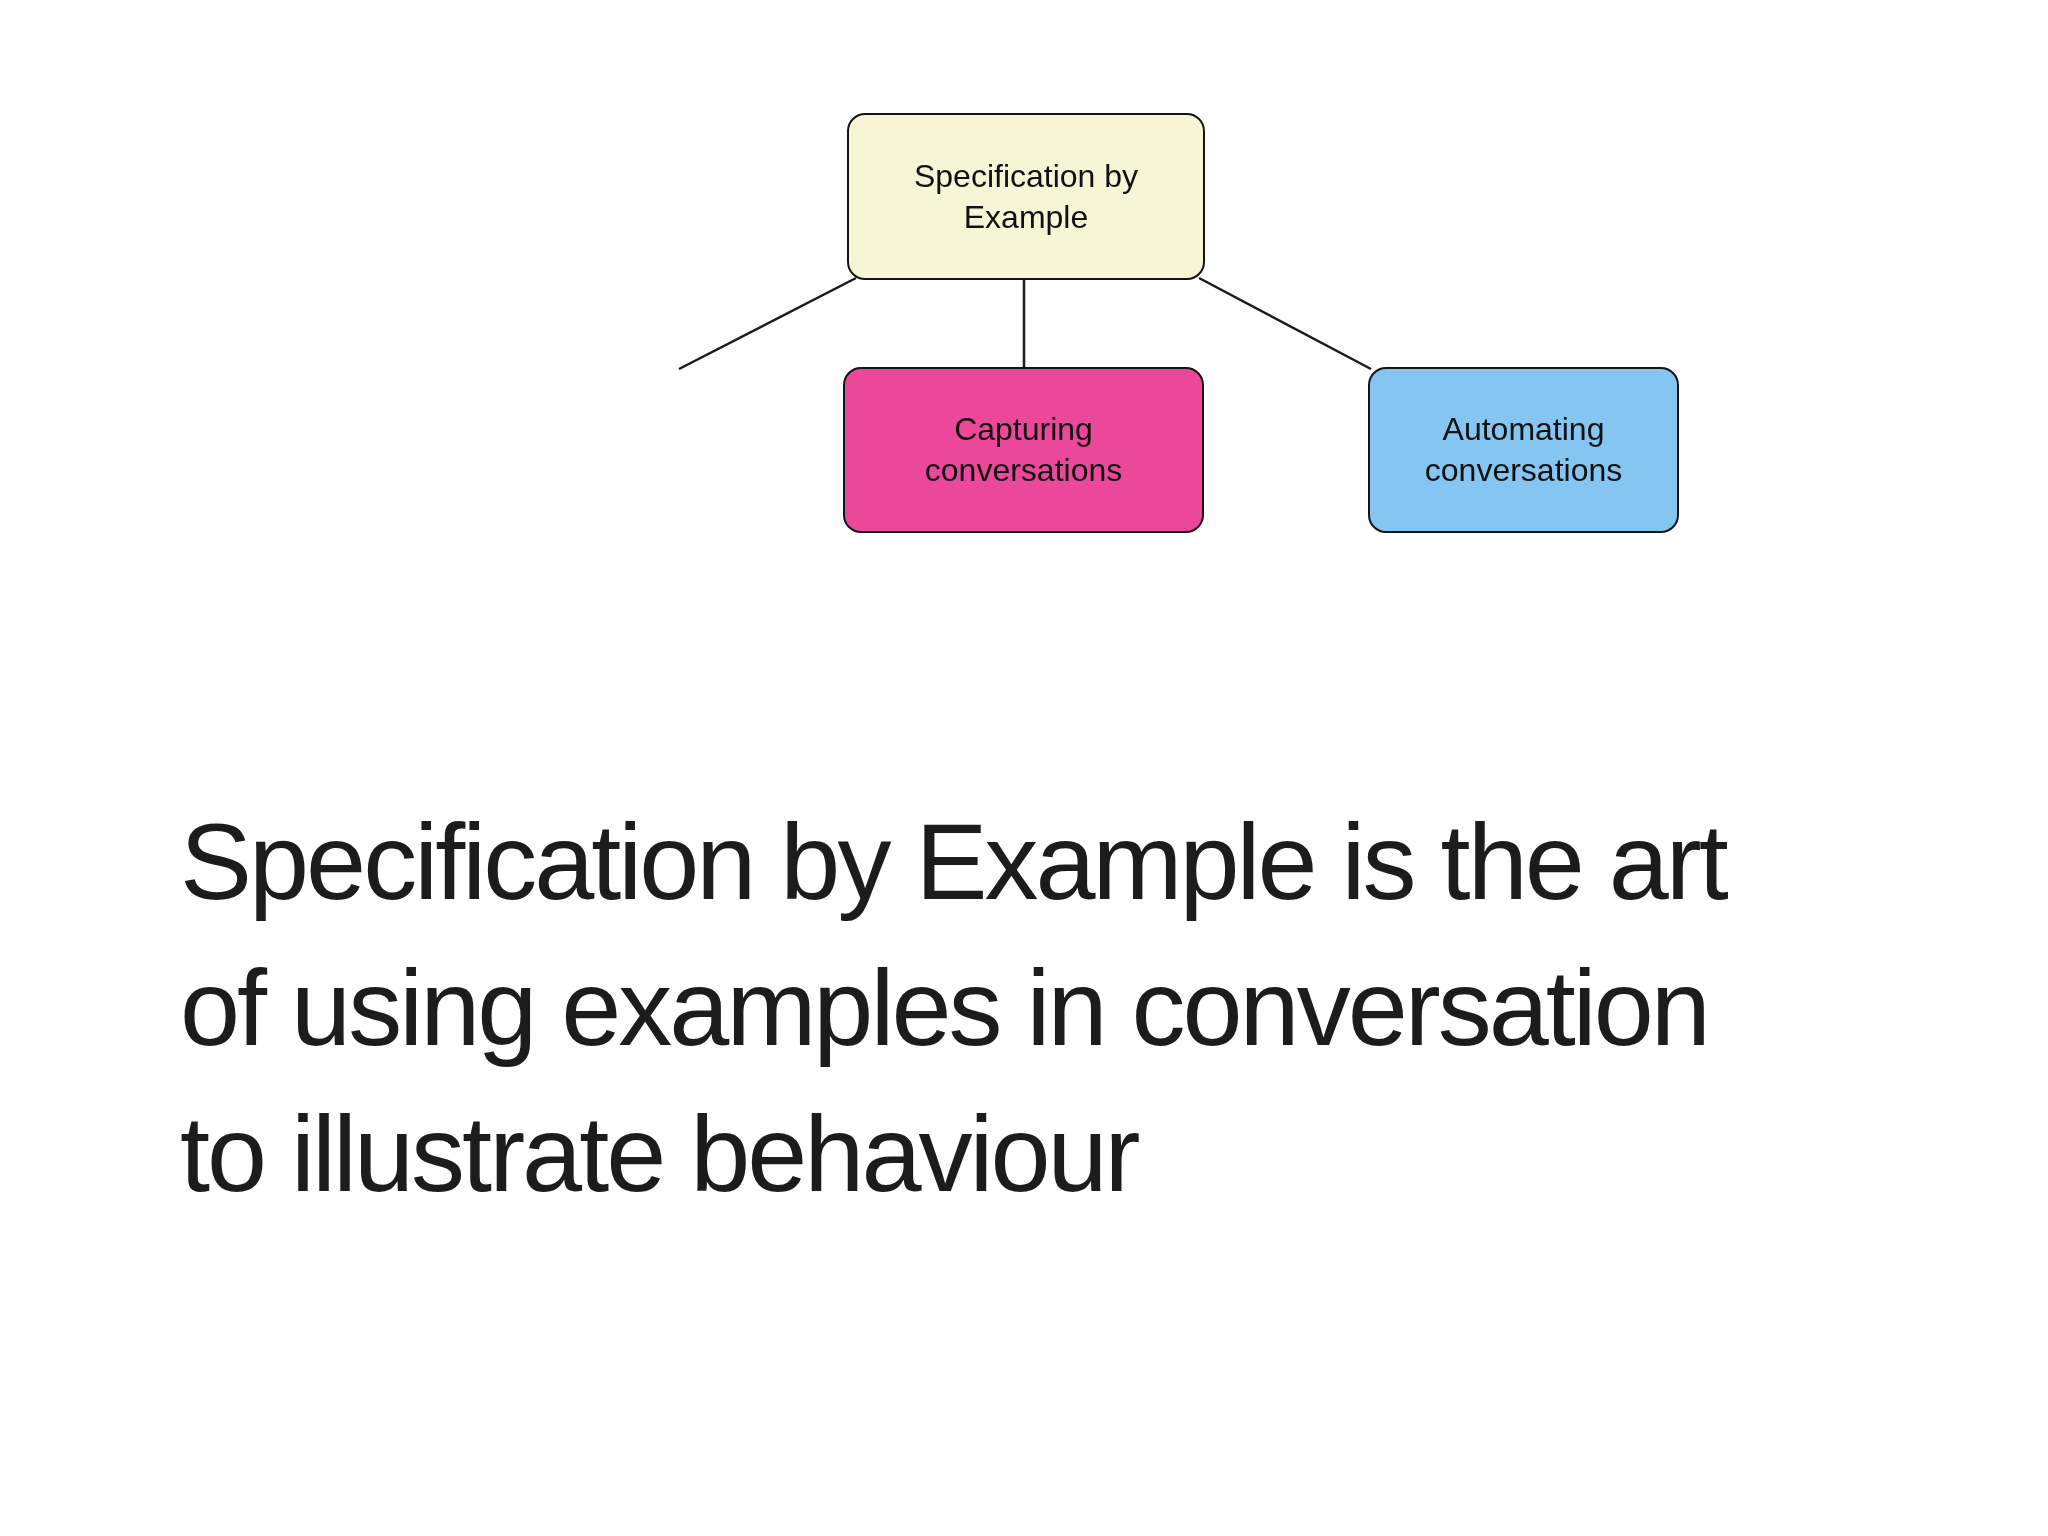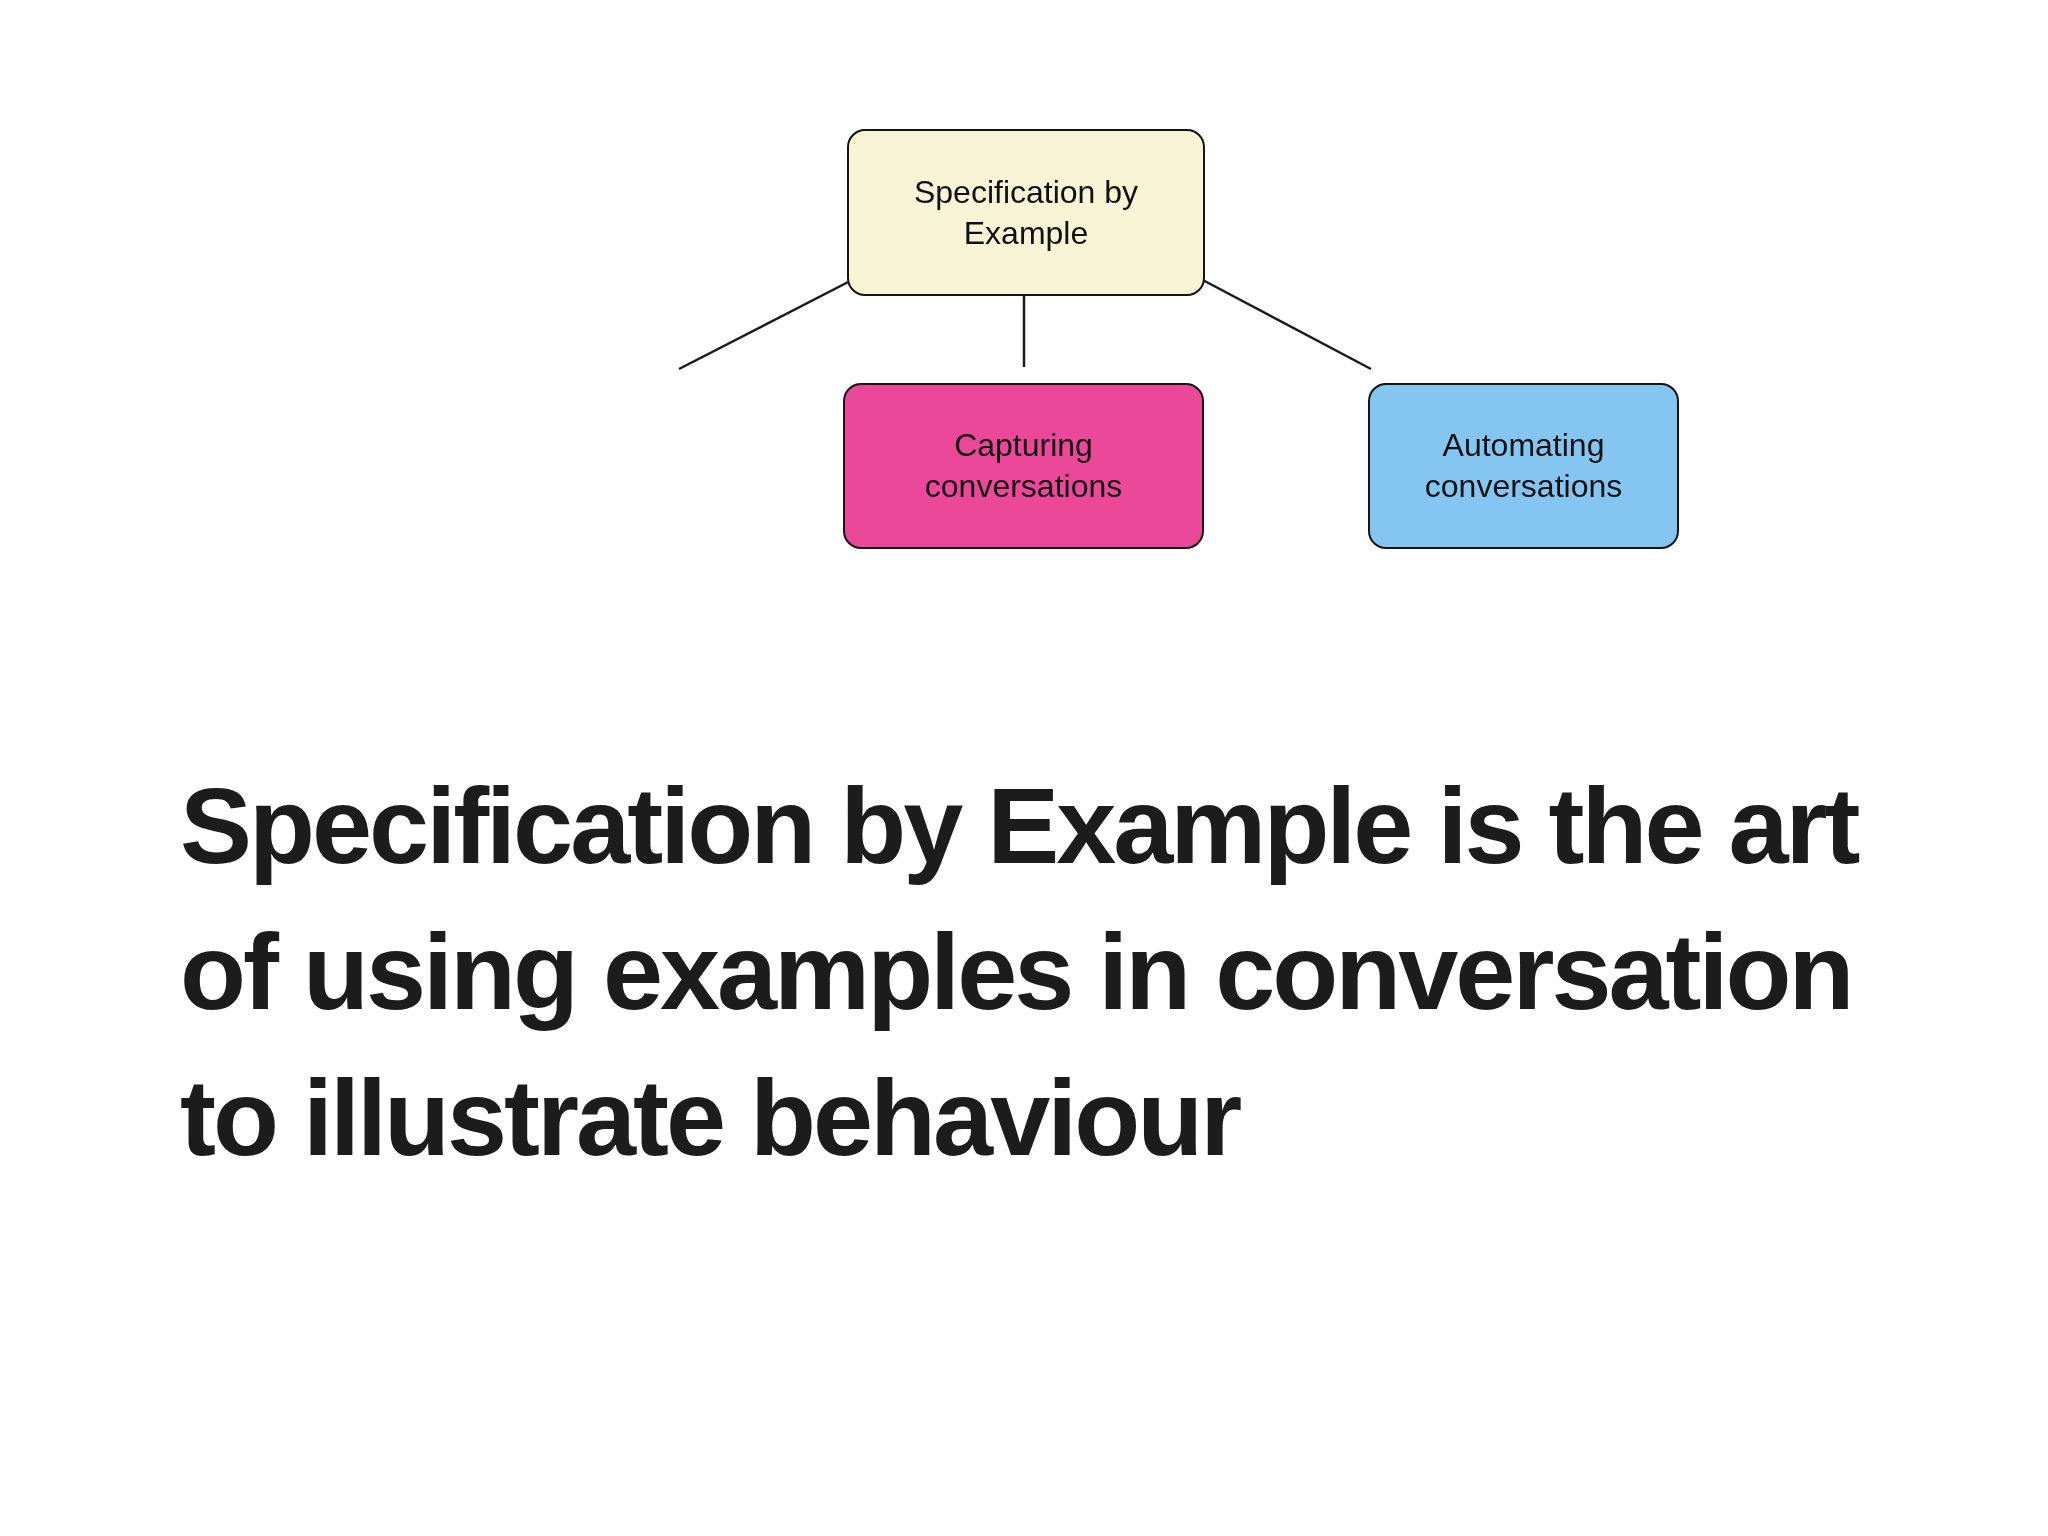--- a/index.html
+++ b/index.html
@@ -34,43 +34,42 @@
     border-radius: 18px;
     display: flex;
     align-items: center;
     justify-content: center;
     text-align: center;
     white-space: pre-line;
     font-size: 32px;
     line-height: 1.28;
     color: #111111;
     padding: 6px 8px;
-    margin-top: 16px;
   }
   .node-root {
     left: 847px;
     top: 113px;
     width: 358px;
     height: 167px;
   }
   .node-child {
     top: 367px;
     height: 166px;
   }
   .node-child-1 { left: 323px;  width: 360px; }
   .node-child-2 { left: 843px;  width: 361px; }
   .node-child-3 { left: 1368px; width: 311px; }
   .caption {
     position: absolute;
     left: 180px;
-    top: 753px;
+    top: 789px;
     width: 1830px;
     font-size: 108px;
     line-height: 146px;
-    font-weight: 700;
+    font-weight: 400;
     letter-spacing: -3px;
     color: #1c1c1c;
     white-space: pre-line;
   }
 </style>
 </head>
 <body>
 
 <div class="slide">
 

